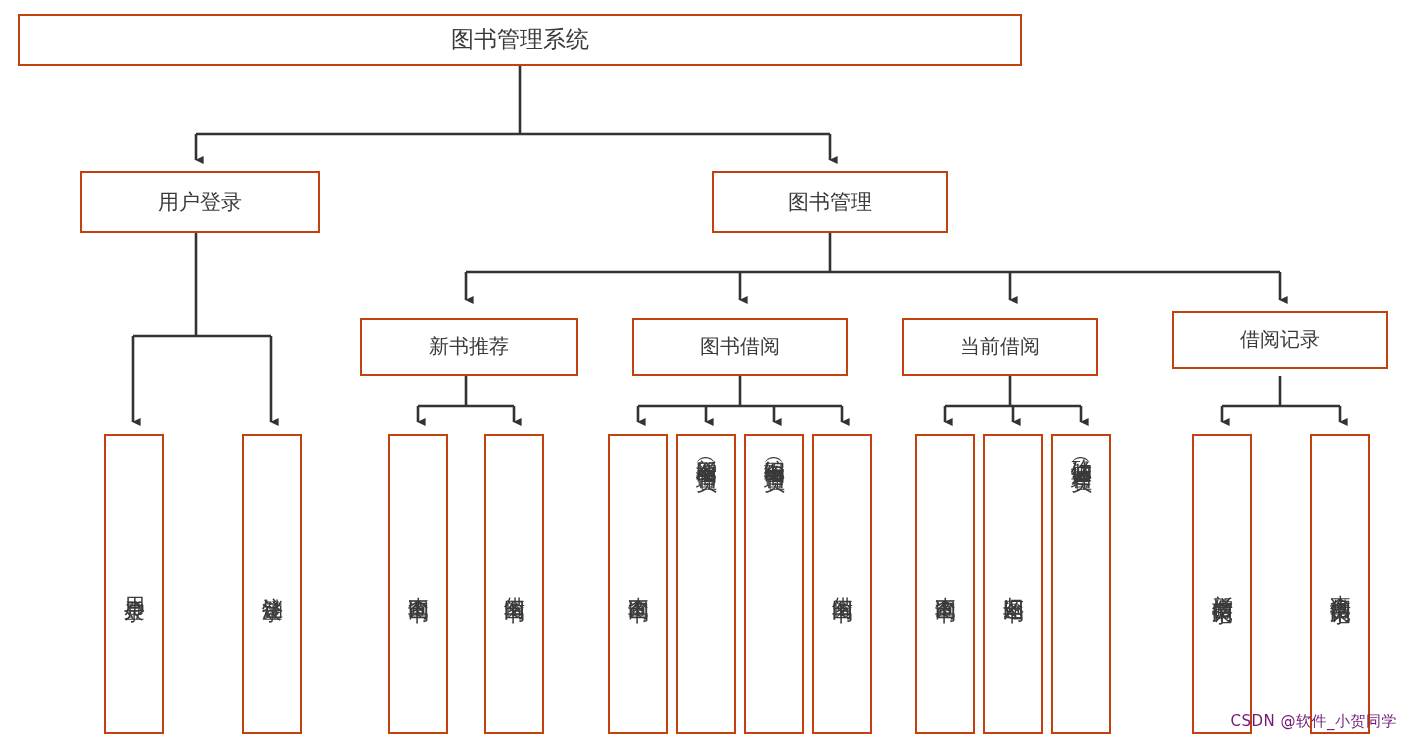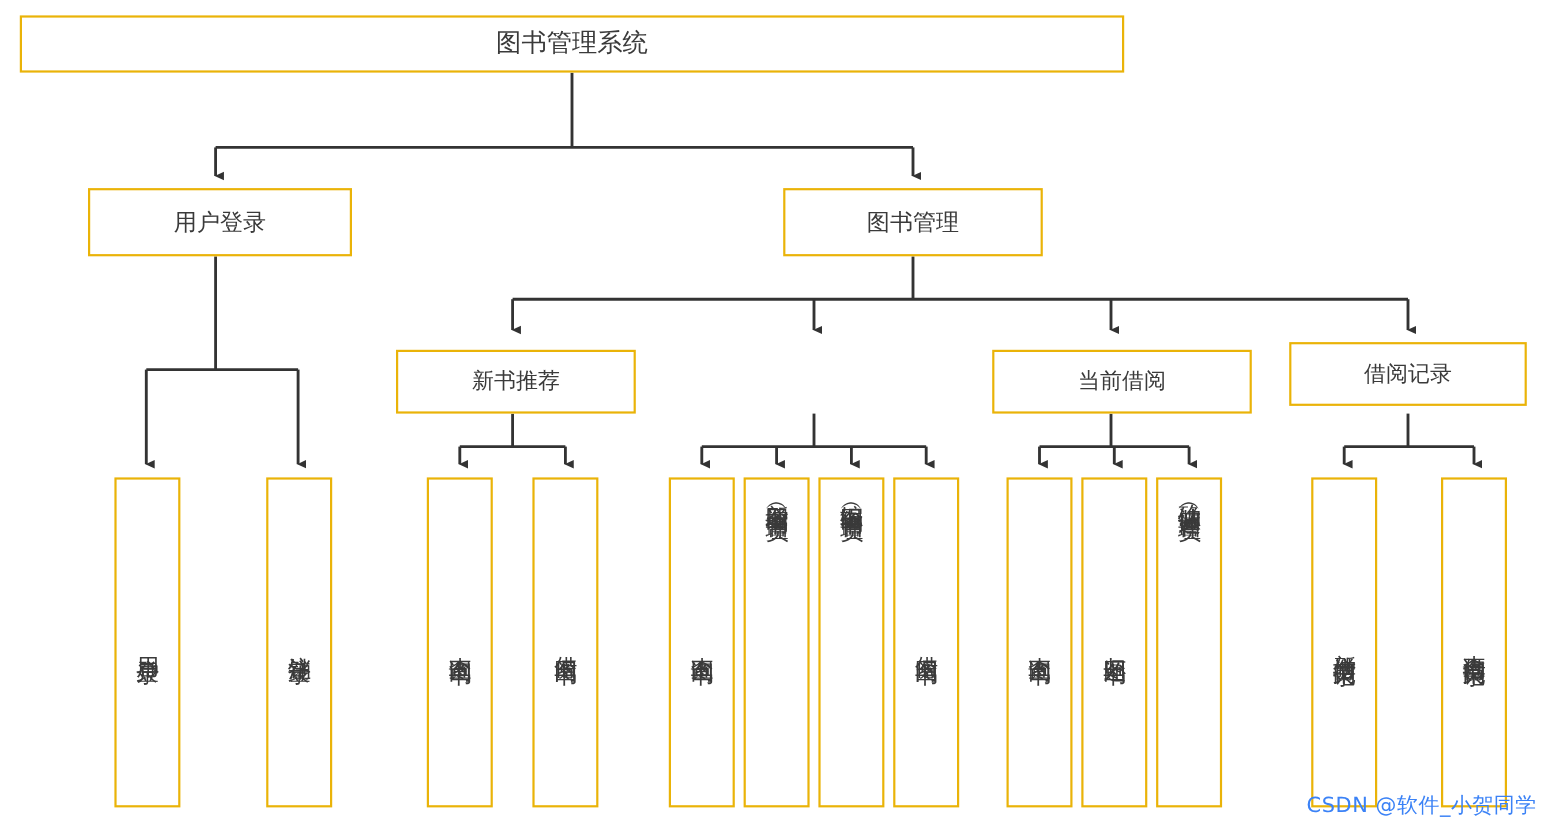--- a/index.html
+++ b/index.html
@@ -22,21 +22,21 @@
     position: absolute;
     left: 0;
     top: 0;
     width: 1405px;
     height: 747px;
   }
   .node-box {
     position: absolute;
     box-sizing: border-box;
     background: #ffffff;
-    border: 2px solid #eab308;
+    border: 2px solid #c2410c;
     display: flex;
     align-items: center;
     justify-content: center;
     color: #3a3a3a;
     line-height: 1.18;
     text-align: center;
   }
   .node-label {
     color: #3a3a3a;
     display: block;
@@ -55,23 +55,23 @@
     align-items: flex-start;
     padding-top: 6px;
   }
   .leaf-box.centered {
     align-items: center;
     padding-top: 0;
   }
   #watermark {
     position: absolute;
     right: 8px;
-    bottom: 2px;
-    font-size: 19px;
-    color: #3b82f6;
+    bottom: 16px;
+    font-size: 15px;
+    color: #701a75;
     letter-spacing: 0.5px;
     white-space: nowrap;
     pointer-events: none;
   }
 </style>
 </head>
 <body>
 
 <div id="diagram-root">
 
@@ -135,22 +135,25 @@
   </div>
 
   <div class="node-box lvl1" style="left:712px; top:171px; width:236px; height:62px;text-align:center;">
     <span class="node-label">图书管理</span>
   </div>
 
   <div class="node-box lvl2" style="left:360px; top:318px; width:218px; height:58px;">
     <span class="node-label">新书推荐</span>
   </div>
 
-
-  <div class="node-box lvl2" style="left:902px; top:318px; width:236px; height:58px;">
+  <div class="node-box lvl2" style="left:632px; top:318px; width:216px; height:58px;">
+    <span class="node-label">图书借阅</span>
+  </div>
+
+  <div class="node-box lvl2" style="left:902px; top:318px; width:196px; height:58px;">
     <span class="node-label">当前借阅</span>
   </div>
 
   <div class="node-box lvl2" style="left:1172px; top:311px; width:216px; height:58px;">
     <span class="node-label">借阅记录</span>
   </div>
 
   <div class="node-box leaf-box centered" style="left:104px; top:434px; width:60px; height:300px;">
     <span class="node-label leaf">用户登录</span>
   </div>

